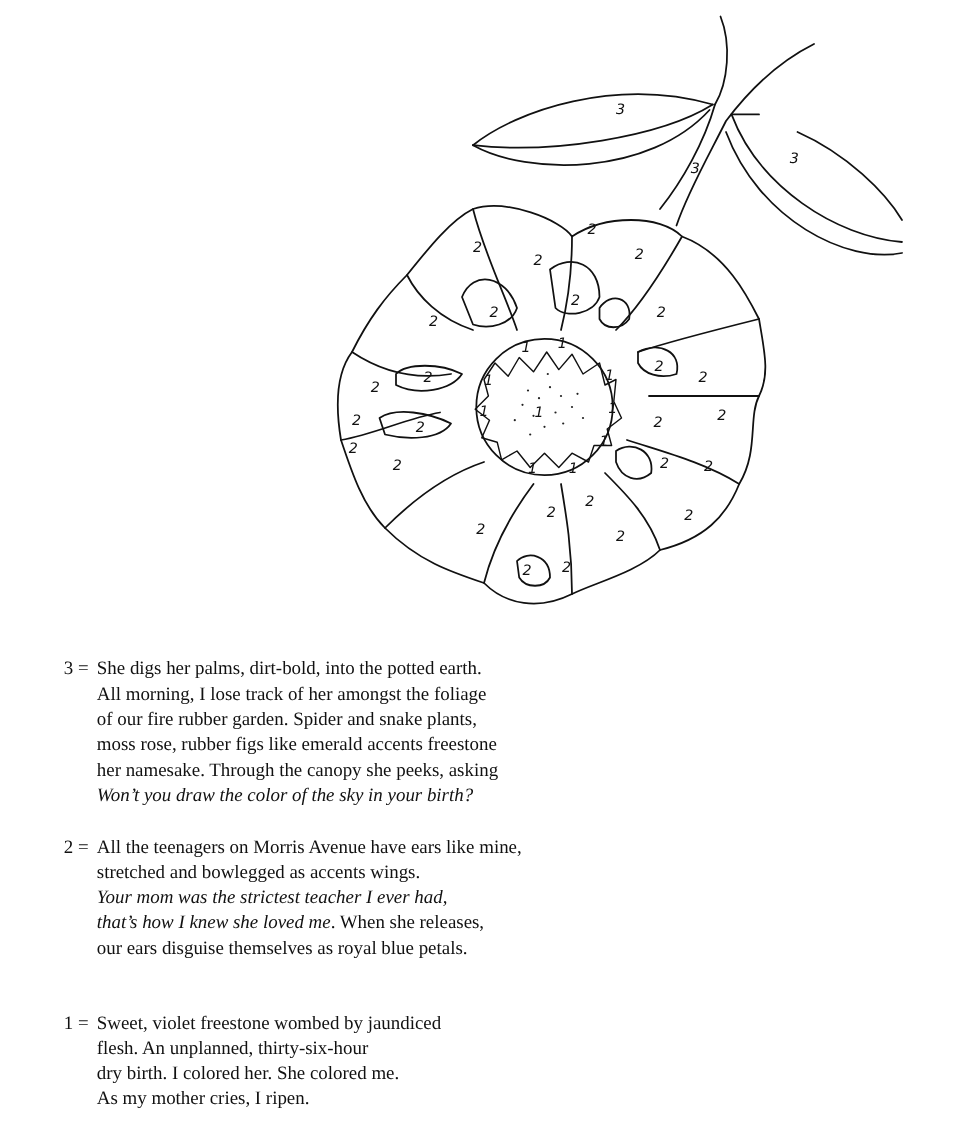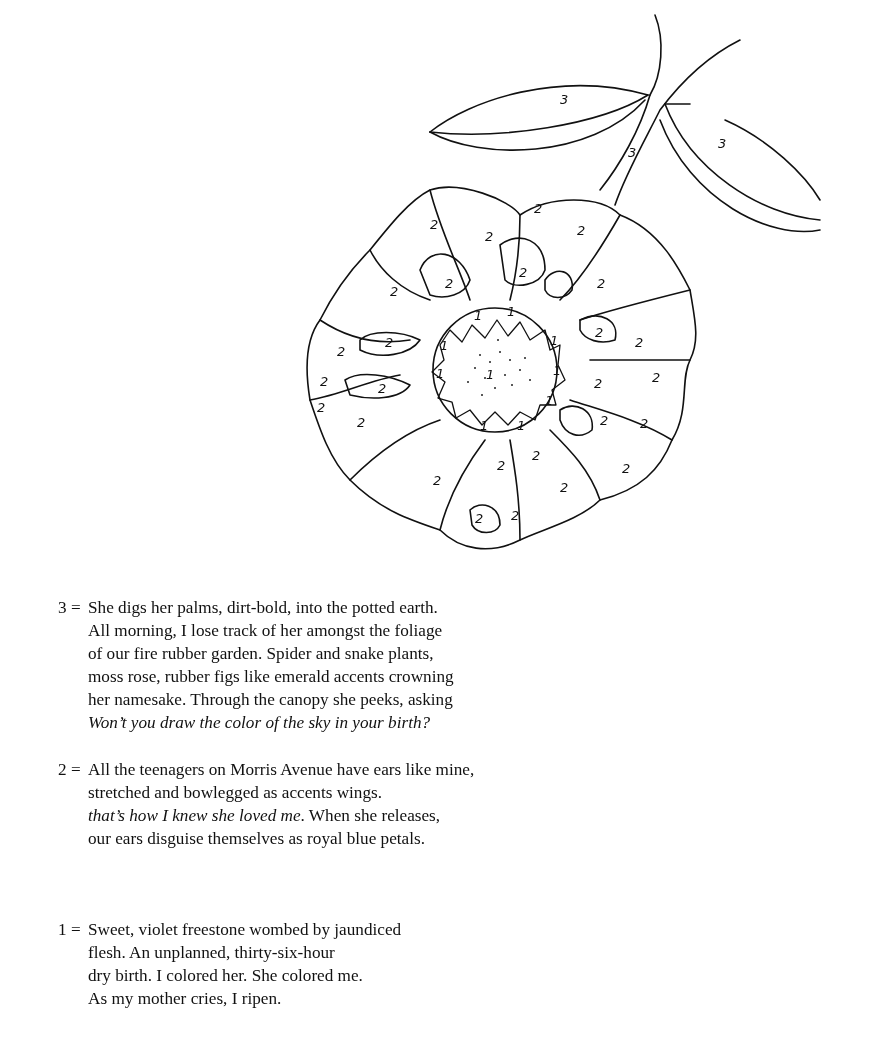--- a/index.html
+++ b/index.html
@@ -132,31 +132,32 @@
     </g>
   </svg>
 </div>
 
 <div class="stanza" id="s3">
   <span class="key">3 =</span>
   <div class="lines">
     <span class="line">She digs her palms, dirt-bold, into the potted earth.</span>
     <span class="line">All morning, I lose track of her amongst the foliage</span>
     <span class="line">of our fire rubber garden. Spider and snake plants,</span>
-    <span class="line">moss rose, rubber figs like emerald accents crowning</span>
+    <span class="line">moss rose, rubber figs like emerald accents freestone</span>
     <span class="line">her namesake. Through the canopy she peeks, asking</span>
     <span class="line it">Won’t you draw the color of the sky in your birth?</span>
   </div>
 </div>
 
 <div class="stanza" id="s2">
   <span class="key">2 =</span>
   <div class="lines">
     <span class="line">All the teenagers on Morris Avenue have ears like mine,</span>
     <span class="line">stretched and bowlegged as accents wings.</span>
+    <span class="line it">Your mom was the strictest teacher I ever had,</span>
     <span class="line"><span class="it">that’s how I knew she loved me</span><span>. When she releases,</span></span>
     <span class="line">our ears disguise themselves as royal blue petals.</span>
   </div>
 </div>
 
 <div class="stanza" id="s1">
   <span class="key">1 =</span>
   <div class="lines">
     <span class="line">Sweet, violet freestone wombed by jaundiced</span>
     <span class="line">flesh. An unplanned, thirty-six-hour</span>

